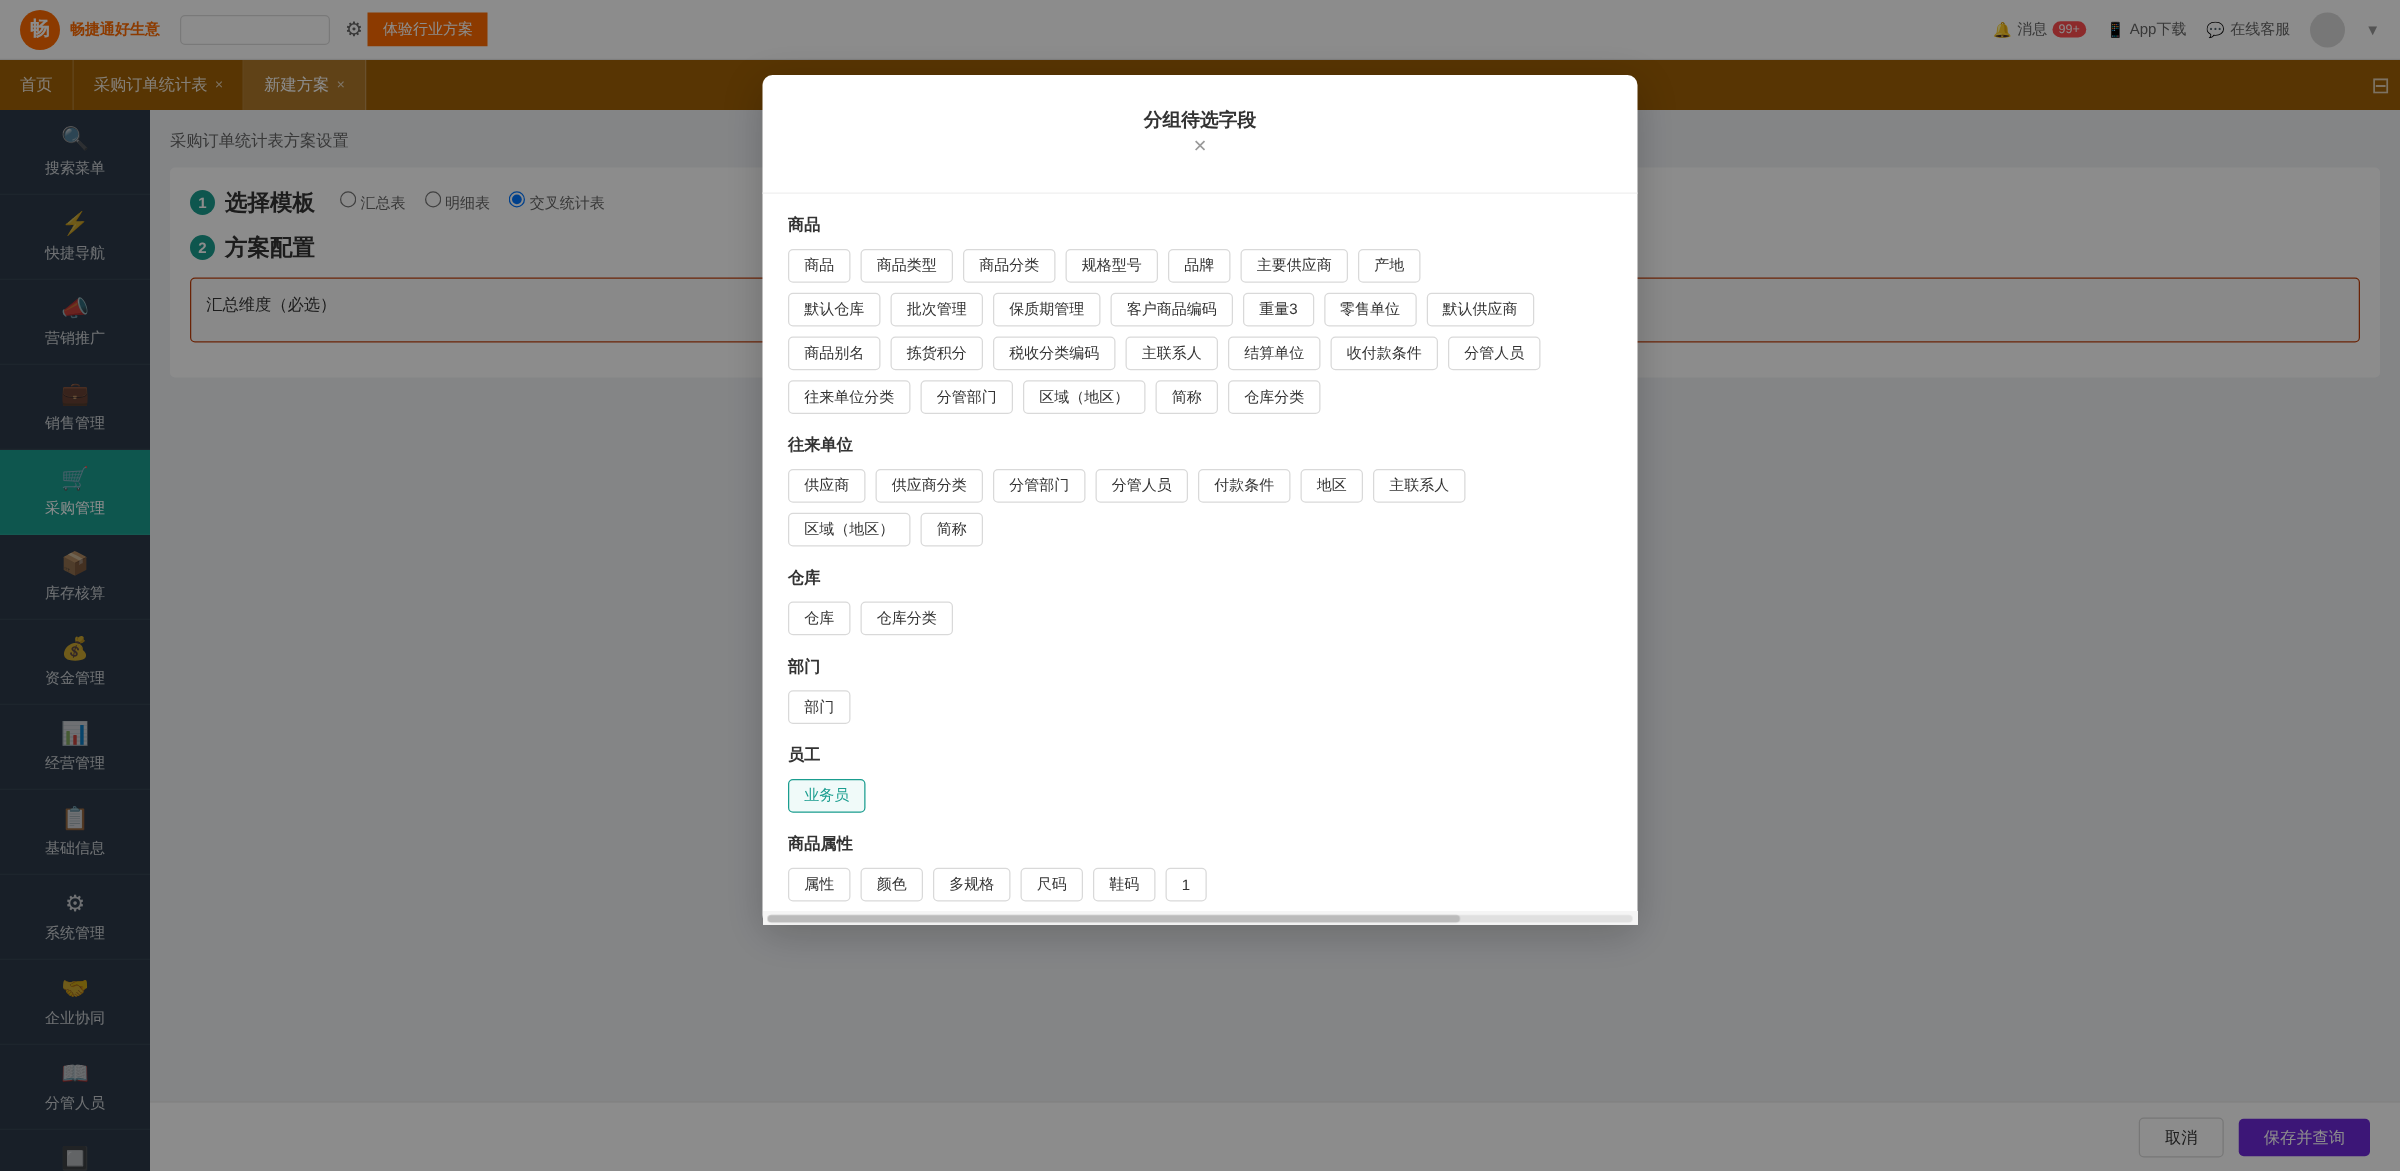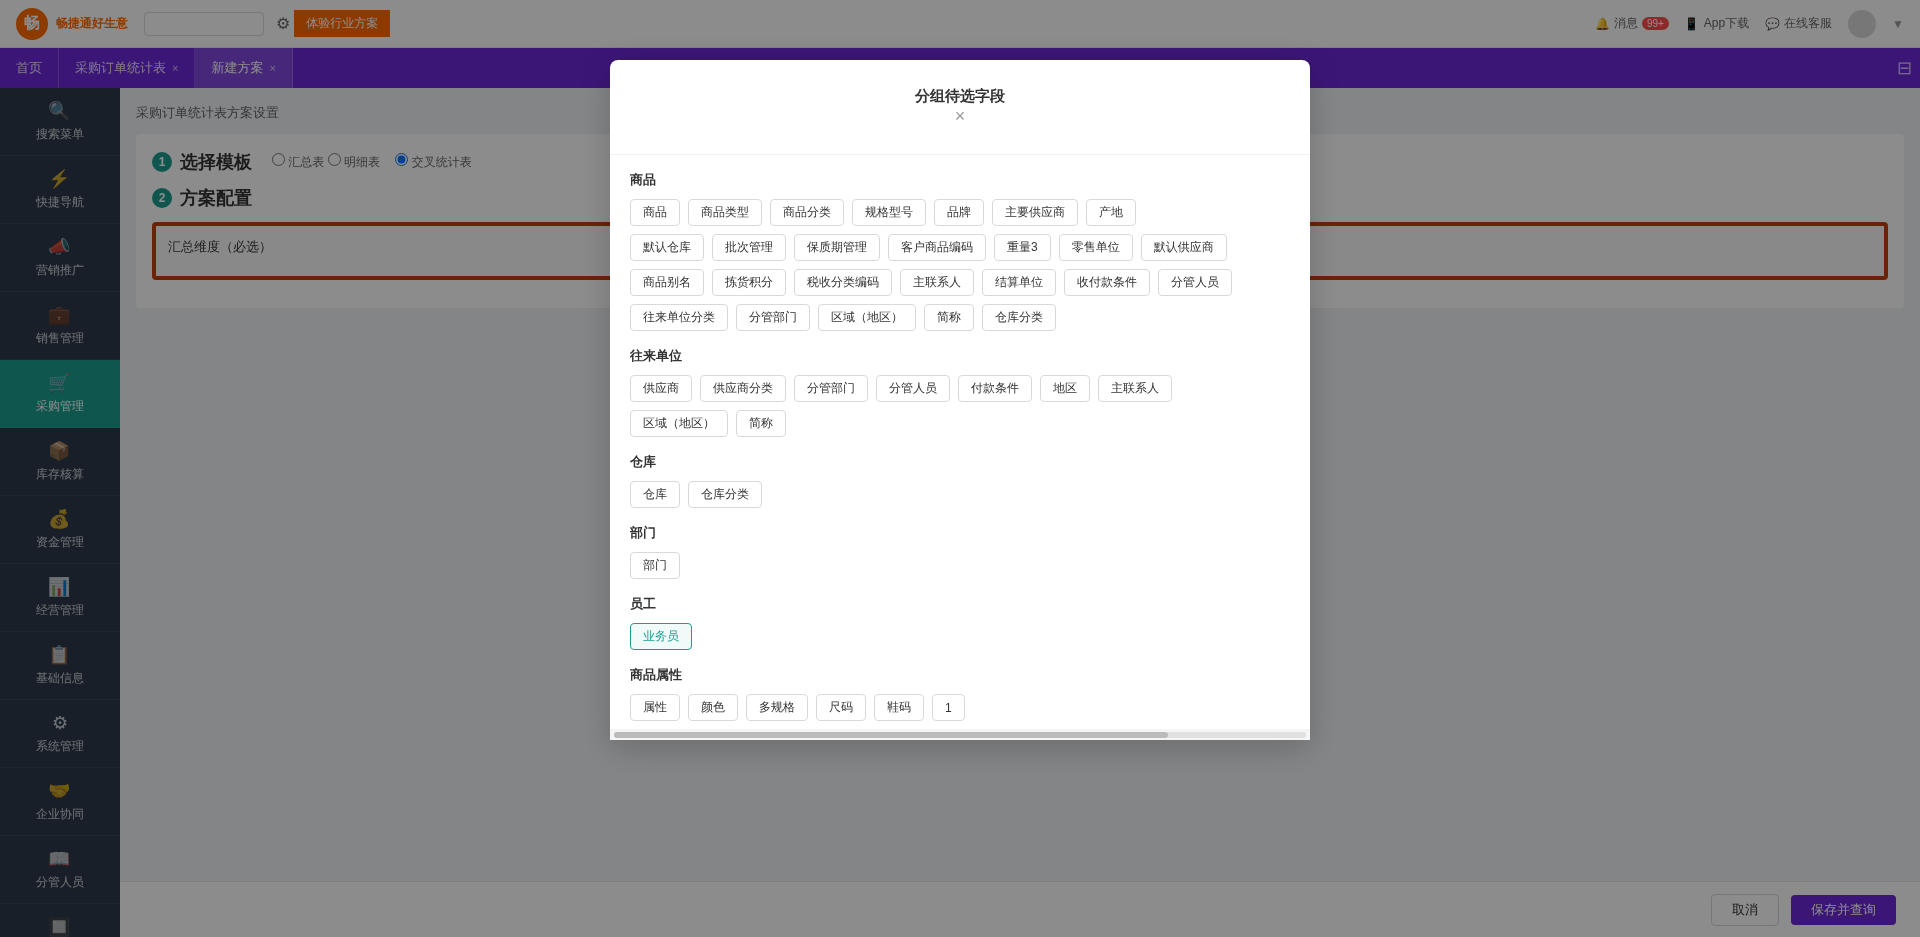--- a/index.html
+++ b/index.html
@@ -78,21 +78,21 @@
     }
     .avatar {
       width: 28px; height: 28px;
       background: #d9d9d9;
       border-radius: 50%;
     }
 
     
     .tab-bar {
       height: 40px;
-      background: #6d28d9;
+      background: #a16207;
       display: flex;
       align-items: center;
       padding: 0 0 0 0;
       position: fixed;
       top: 48px; left: 0; right: 0;
       z-index: 99;
     }
     .tab-item {
       height: 40px;
       display: flex; align-items: center;
@@ -418,30 +418,30 @@
 
 <div class="main-content">
   <div style="font-size:13px;color:#666;margin-bottom:12px;">
     <span>采购订单统计表方案设置</span>
   </div>
   <div class="bg-content">
     <div class="step-row">
       <div class="step-num">1</div>
       <span class="step-label">选择模板</span>
       <span style="margin-left:12px;font-size:12px;color:#666;">
-        <label style=""><input type="radio" name="tpl" style=""> 汇总表</label>
+        <label style="margin-right:12px;"><input type="radio" name="tpl" style=""> 汇总表</label>
         <label style="margin-right:12px;"><input type="radio" name="tpl" style=""> 明细表</label>
         <label style="margin-right:12px;"><input type="radio" name="tpl" checked="" style=""> 交叉统计表</label>
       </span>
     </div>
     <div class="step-row">
       <div class="step-num">2</div>
       <span class="step-label">方案配置</span>
     </div>
-    <div style="background:#fafafa;border:4px solid #c2410c;border-radius:4px;padding:12px;margin-bottom:12px;">
+    <div style="background:#fafafa;border:1px solid #c2410c;border-radius:4px;padding:12px;margin-bottom:12px;">
       <div style="font-size:13px;margin-bottom:8px;">汇总维度（必选）</div>
     </div>
   </div>
 </div>
 
 <div class="overlay">
   <div class="modal">
     <div class="modal-header">
       <span class="modal-title">分组待选字段</span>
       <button class="modal-close">×</button>

